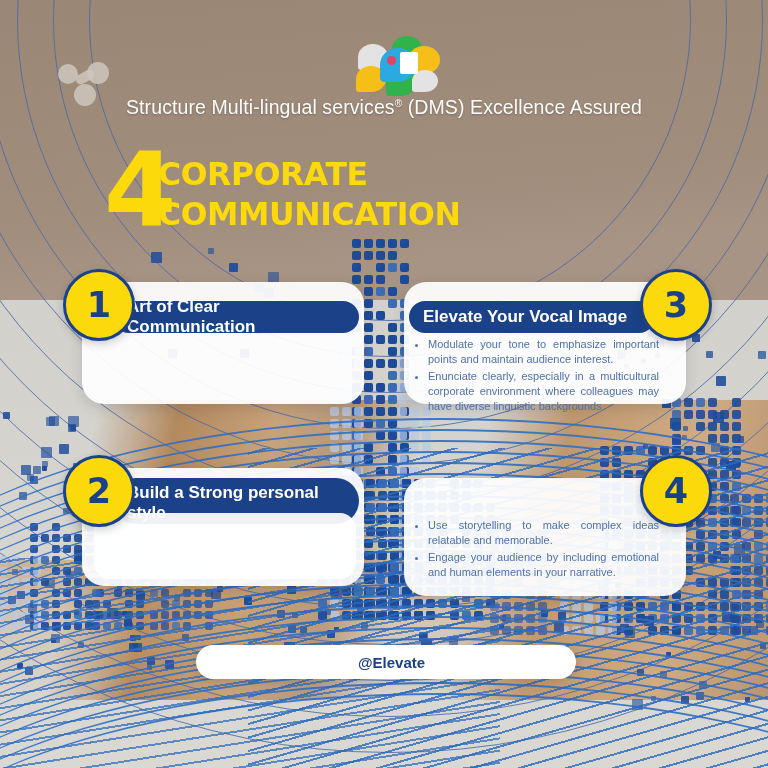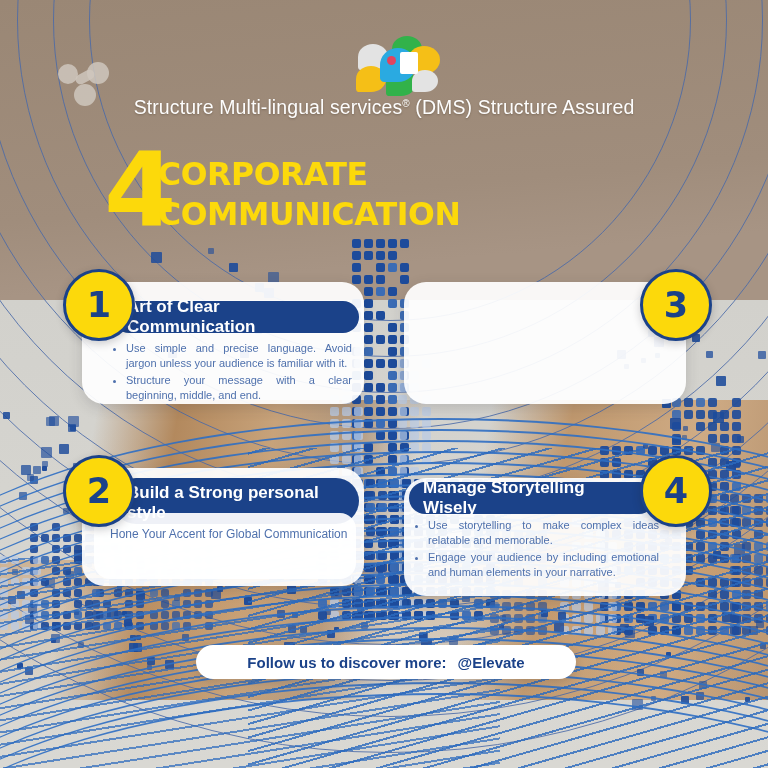--- a/index.html
+++ b/index.html
@@ -1396,65 +1396,61 @@
     <b style="left:2px;top:8px;width:30px;height:26px;background:#e3e3e3;"></b>
     <b style="left:0;top:30px;width:30px;height:26px;background:#f5bf17;"></b>
     <b style="left:30px;top:34px;width:30px;height:26px;background:#32b24a;"></b>
     <b style="left:56px;top:34px;width:26px;height:22px;background:#e3e3e3;"></b>
     <b style="left:24px;top:12px;width:36px;height:34px;background:#2aaae1;"></b>
     <b style="left:44px;top:16px;width:18px;height:22px;background:#ffffff;border-radius:2px;"></b>
     <b style="left:31px;top:20px;width:9px;height:9px;background:#e0445e;border-radius:50%;"></b>
   </div>
 
   <div class="brand">
-    <span>Structure Multi-lingual services</span><sup>®</sup><span> (DMS) Structure Assured</span>
+    <span>Structure Multi-lingual services</span><sup>®</sup><span> (DMS) Excellence Assured</span>
   </div>
 
   <div class="title-wrap">
     <div class="big4">4</div>
     <div class="title-lines">
       <div>CORPORATE COMMUNICATION</div>
     </div>
   </div>
 
   <div class="card sh" style="left:82px;top:282px;width:282px;height:122px;"></div>
   <div class="card-head" style="left:113px;top:301px;width:246px;height:32px;padding:0 14px;">
     <span>Art of Clear Communication</span>
   </div>
-  <div class="card-body" style="left:112px;top:341px;width:240px;">
+  <div class="badge" style="left:63px;top:269px;">1</div>
+
+  <div class="card sh" style="left:404px;top:282px;width:282px;height:122px;"></div>
+  <div class="card-head" style="left:409px;top:301px;width:246px;height:32px;padding:0 14px;">
+    <span>Elevate Your Vocal Image</span>
+  </div>
+  <div class="card-body just" style="left:414px;top:337px;width:245px;">
     <ul>
-      <li>Use simple and precise language. Avoid jargon unless your audience is familiar with it.</li>
-      <li>Structure your message with a clear beginning, middle, and end.</li>
+      <li>Modulate your tone to emphasize important points and maintain audience interest.</li>
+      <li>Enunciate clearly, especially in a multicultural corporate environment where colleagues may have diverse linguistic backgrounds.</li>
     </ul>
   </div>
-  <div class="badge" style="left:63px;top:269px;">1</div>
-
-  <div class="card sh" style="left:404px;top:282px;width:282px;height:122px;"></div>
   <div class="badge" style="left:640px;top:269px;">3</div>
 
   <div class="card sh" style="left:82px;top:468px;width:282px;height:118px;"></div>
   <div class="card-head" style="left:113px;top:478px;width:246px;height:46px;padding:0 14px;align-items:flex-start;">
     <span style="margin-top:5px;">Build a Strong personal style</span>
   </div>
   <div class="card sh" style="left:94px;top:513px;width:262px;height:66px;border-radius:16px;box-shadow:none;"></div>
-  <div class="card-body just" style="left:110px;top:526px;width:240px;font-size:12px;line-height:17px;">
-    <p>Hone Your Accent for Global Communication</p>
-  </div>
   <div class="badge" style="left:63px;top:455px;">2</div>
 
   <div class="card sh" style="left:404px;top:478px;width:282px;height:118px;"></div>
-  <div class="card-head" style="left:409px;top:482px;width:246px;height:32px;padding:0 14px;">
-    <span>Manage Storytelling  Wisely</span>
-  </div>
   <div class="card-body just" style="left:414px;top:518px;width:245px;">
     <ul>
       <li>Use storytelling to make complex ideas relatable and memorable.</li>
       <li>Engage your audience by including emotional and human elements in your narrative.</li>
     </ul>
   </div>
   <div class="badge" style="left:640px;top:455px;">4</div>
 
   <div class="footer">
-    <span>Follow us to discover more:</span>
     <span class="handle">@Elevate</span>
   </div>
 
 </div>
 
 </body></html>

